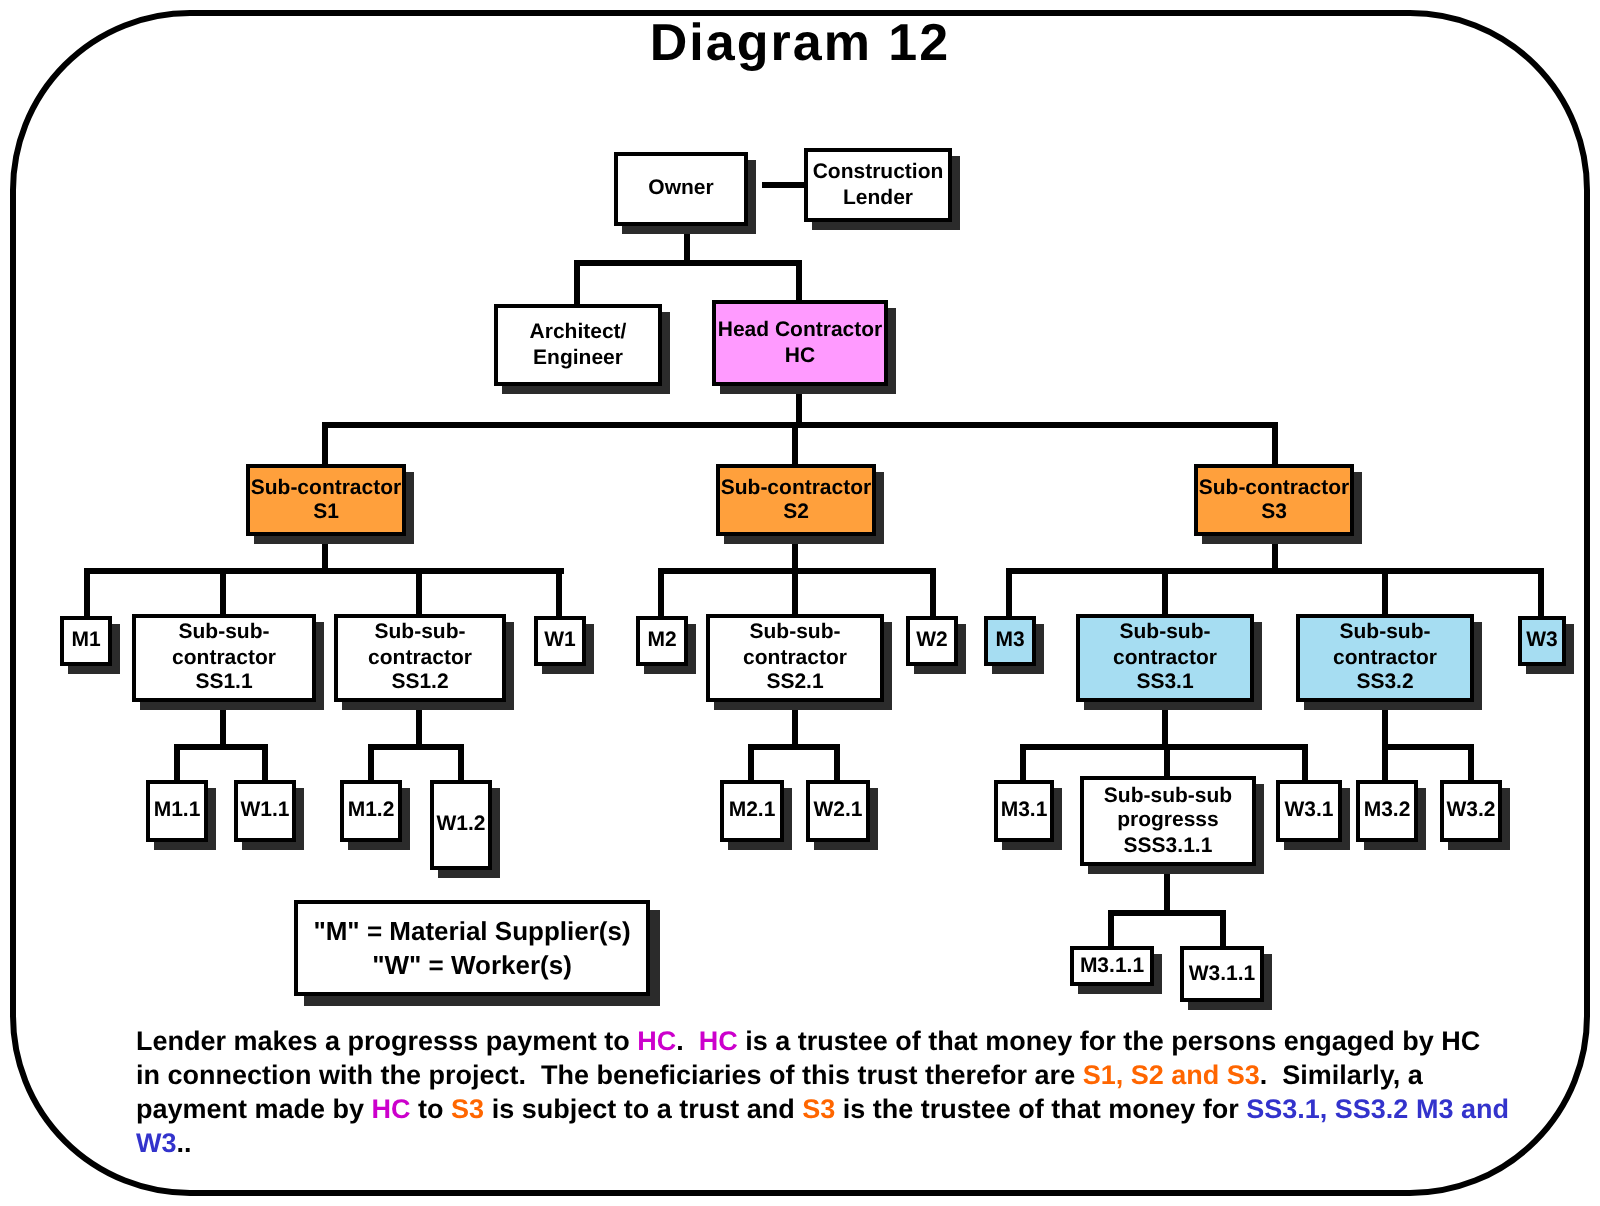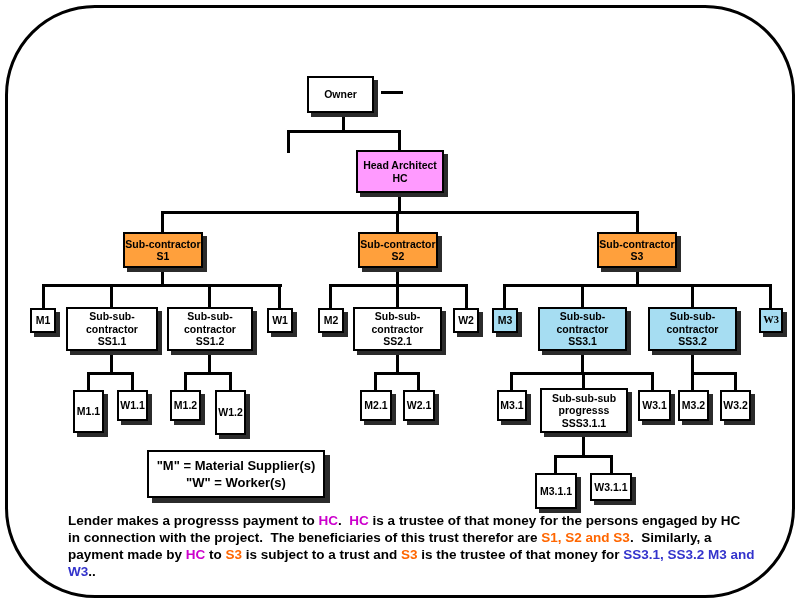--- a/index.html
+++ b/index.html
@@ -21,20 +21,21 @@
   .ln{position:absolute;background:#000;z-index:1;display:block;}
   .note{position:absolute;left:68px;top:512px;width:712px;
         font-size:13.5px;font-weight:bold;line-height:17px;color:#000;
         white-space:pre-wrap;z-index:2;}
 </style>
 </head>
 <body>
 
 <div class="canvas">
   <div class="frame"></div>
+  <div class="title">Diagram 12</div>
 
   <i class="ln" style="left:381px;top:91px;width:22px;height:3px"></i>
   <i class="ln" style="left:342px;top:112px;width:3px;height:20px"></i>
   <i class="ln" style="left:287px;top:130px;width:114px;height:3px"></i>
   <i class="ln" style="left:287px;top:130px;width:3px;height:23px"></i>
   <i class="ln" style="left:398px;top:130px;width:3px;height:21px"></i>
   <i class="ln" style="left:398px;top:192px;width:3px;height:21px"></i>
   <i class="ln" style="left:161px;top:211px;width:478px;height:3px"></i>
   <i class="ln" style="left:161px;top:211px;width:3px;height:22px"></i>
   <i class="ln" style="left:396px;top:211px;width:3px;height:22px"></i>
@@ -75,21 +76,25 @@
   <i class="ln" style="left:651px;top:372px;width:3px;height:18px"></i>
   <i class="ln" style="left:691px;top:350px;width:3px;height:40px"></i>
   <i class="ln" style="left:691px;top:372px;width:46px;height:3px"></i>
   <i class="ln" style="left:734px;top:372px;width:3px;height:18px"></i>
   <i class="ln" style="left:582px;top:432px;width:3px;height:25px"></i>
   <i class="ln" style="left:554px;top:455px;width:59px;height:3px"></i>
   <i class="ln" style="left:554px;top:455px;width:3px;height:18px"></i>
   <i class="ln" style="left:610px;top:455px;width:3px;height:18px"></i>
 
   <div class="node" style="left:307px;top:76px;width:67px;height:37px">Owner</div>
-  <div class="node" style="left: 356px; top: 150px; width: 88px; height: 43px; background: rgb(255, 154, 255);">Head Architect
+  <div class="node" style="left:402px;top:74px;width:74px;height:37px">Construction
+Lender</div>
+  <div class="node" style="left:247px;top:152px;width:84px;height:41px">Architect/
+Engineer</div>
+  <div class="node" style="left: 356px; top: 150px; width: 88px; height: 43px; background: rgb(255, 154, 255);">Head Contractor
 HC</div>
 
   <div class="node" style="left: 123px; top: 232px; width: 80px; height: 36px; background: rgb(255, 160, 60);">Sub-contractor
 S1</div>
   <div class="node" style="left: 358px; top: 232px; width: 80px; height: 36px; background: rgb(255, 160, 60);">Sub-contractor
 S2</div>
   <div class="node" style="left: 597px; top: 232px; width: 80px; height: 36px; background: rgb(255, 160, 60);">Sub-contractor
 S3</div>
 
   <div class="node" style="left:30px;top:308px;width:26px;height:25px">M1</div>
@@ -105,37 +110,37 @@
 contractor
 SS2.1</div>
   <div class="node" style="left:453px;top:308px;width:26px;height:25px">W2</div>
   <div class="node" style="left: 492px; top: 308px; width: 26px; height: 25px; background: rgb(166, 221, 242);">M3</div>
   <div class="node" style="left: 538px; top: 307px; width: 89px; height: 44px; background: rgb(166, 221, 242);">Sub-sub-
 contractor
 SS3.1</div>
   <div class="node" style="left: 648px; top: 307px; width: 89px; height: 44px; background: rgb(166, 221, 242);">Sub-sub-
 contractor
 SS3.2</div>
-  <div class="node" style="left: 759px; top: 308px; width: 24px; height: 25px; background: rgb(166, 221, 242); font-family: Liberation Serif, serif;">W3</div>
+  <div class="node" style="left: 759px; top: 308px; width: 24px; height: 25px; background: rgb(166, 221, 242);">W3</div>
 
-  <div class="node" style="left:73px;top:390px;width:31px;height:43px">M1.1</div>
+  <div class="node" style="left:73px;top:390px;width:31px;height:31px">M1.1</div>
   <div class="node" style="left:117px;top:390px;width:31px;height:31px">W1.1</div>
   <div class="node" style="left:170px;top:390px;width:31px;height:31px">M1.2</div>
   <div class="node" style="left:215px;top:390px;width:31px;height:45px">W1.2</div>
   <div class="node" style="left:360px;top:390px;width:32px;height:31px">M2.1</div>
   <div class="node" style="left:403px;top:390px;width:32px;height:31px">W2.1</div>
   <div class="node" style="left:497px;top:390px;width:30px;height:31px">M3.1</div>
   <div class="node" style="left:540px;top:388px;width:88px;height:45px">Sub-sub-sub
 progresss
 SSS3.1.1</div>
   <div class="node" style="left:638px;top:390px;width:33px;height:31px">W3.1</div>
   <div class="node" style="left:678px;top:390px;width:31px;height:31px">M3.2</div>
   <div class="node" style="left:720px;top:390px;width:31px;height:31px">W3.2</div>
 
-  <div class="node" style="left:535px;top:473px;width:42px;height:36px">M3.1.1</div>
+  <div class="node" style="left:535px;top:473px;width:42px;height:20px">M3.1.1</div>
   <div class="node" style="left:590px;top:473px;width:42px;height:28px">W3.1.1</div>
 
   <div class="legend" style="left:147px;top:450px;width:178px;height:48px">
     <span>"M" = Material Supplier(s)</span>
     <span>"W" = Worker(s)</span>
   </div>
 
   <div class="note"><span style="color: rgb(0, 0, 0);">Lender makes a progresss payment to </span><span style="color: rgb(204, 0, 204);">HC</span><span style="color: rgb(0, 0, 0);">.  </span><span style="color: rgb(204, 0, 204);">HC</span><span style="color: rgb(0, 0, 0);"> is a trustee of that money for the persons engaged by HC
 in connection with the project.  The beneficiaries of this trust therefor are </span><span style="color: rgb(255, 102, 0);">S1, S2 and S3</span><span style="color: rgb(0, 0, 0);">.  Similarly, a
 payment made by </span><span style="color: rgb(204, 0, 204);">HC</span><span style="color: rgb(0, 0, 0);"> to </span><span style="color: rgb(255, 102, 0);">S3</span><span style="color: rgb(0, 0, 0);"> is subject to a trust and </span><span style="color: rgb(255, 102, 0);">S3</span><span style="color: rgb(0, 0, 0);"> is the trustee of that money for </span><span style="color: rgb(51, 51, 204);">SS3.1, SS3.2 M3 and W3</span><span style="color: rgb(0, 0, 0);">..</span></div>

